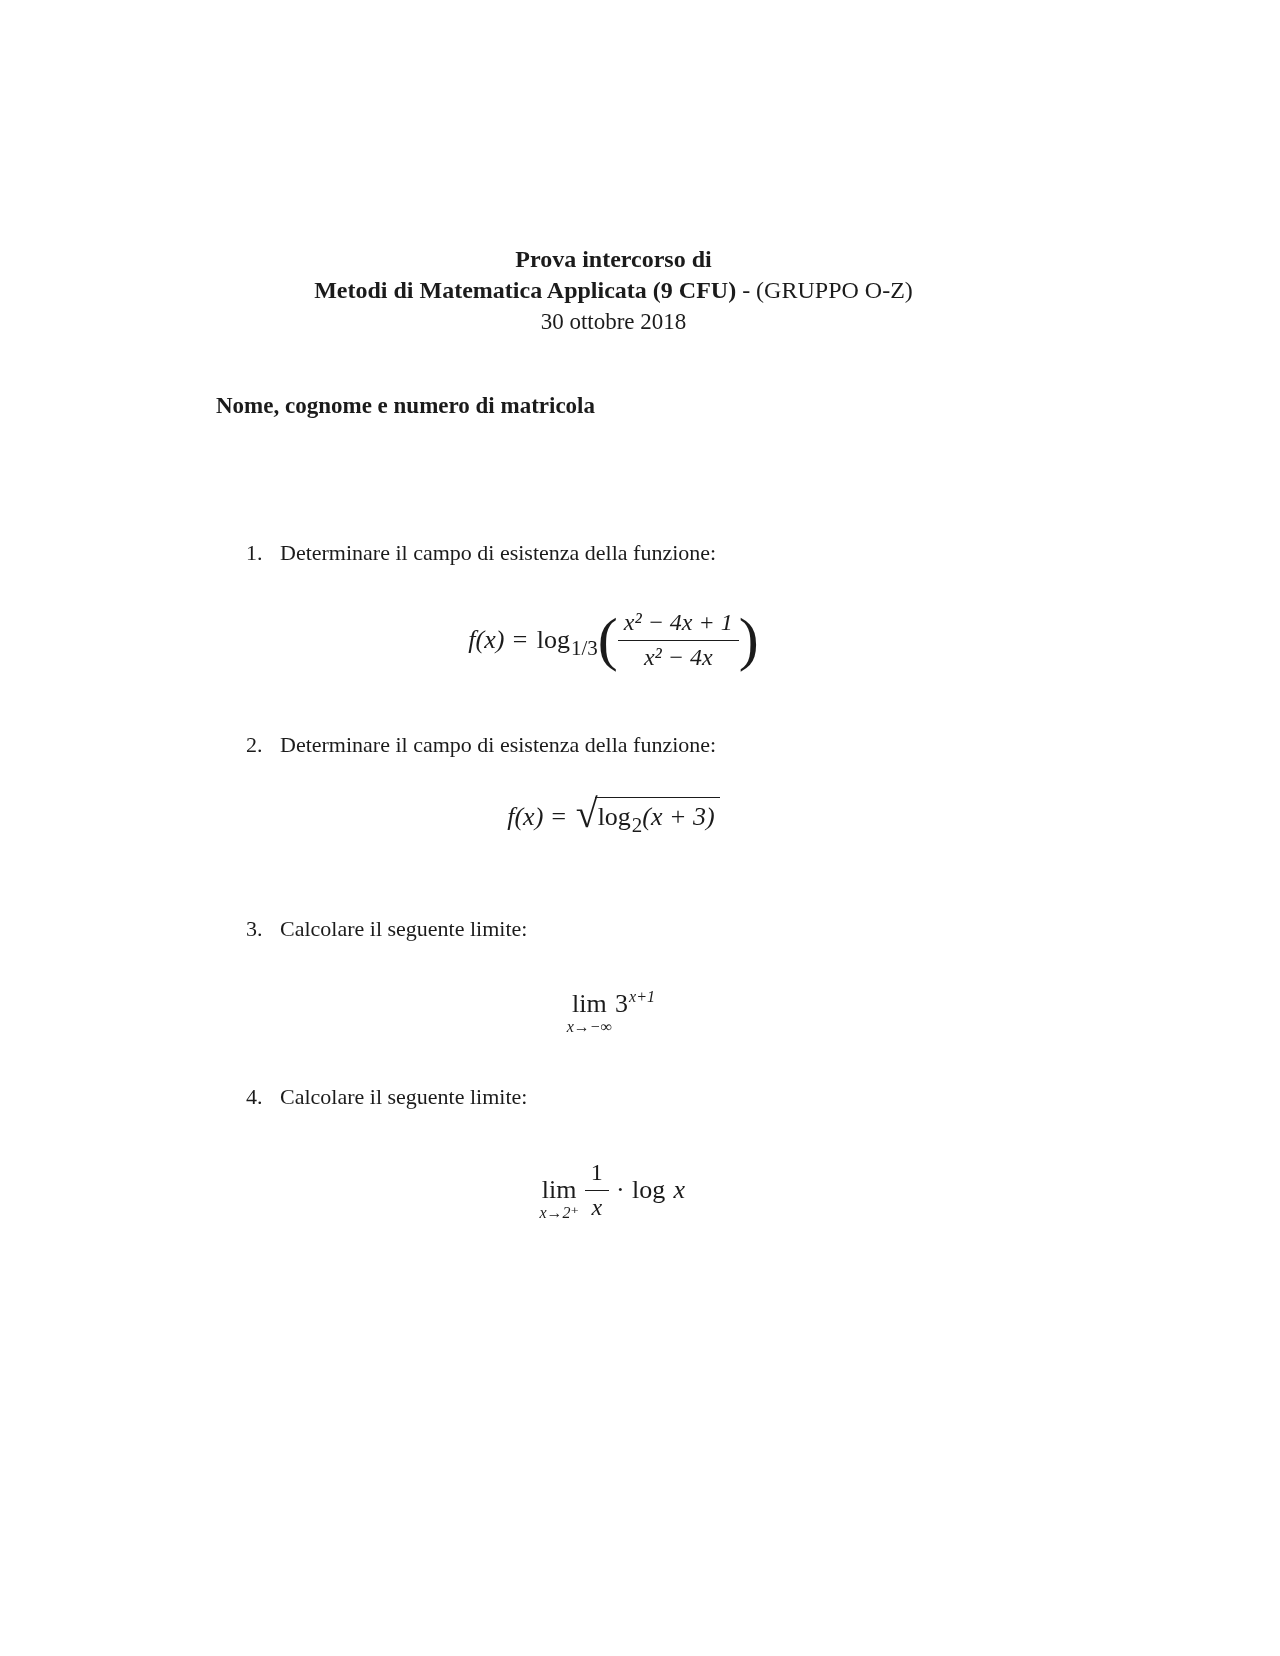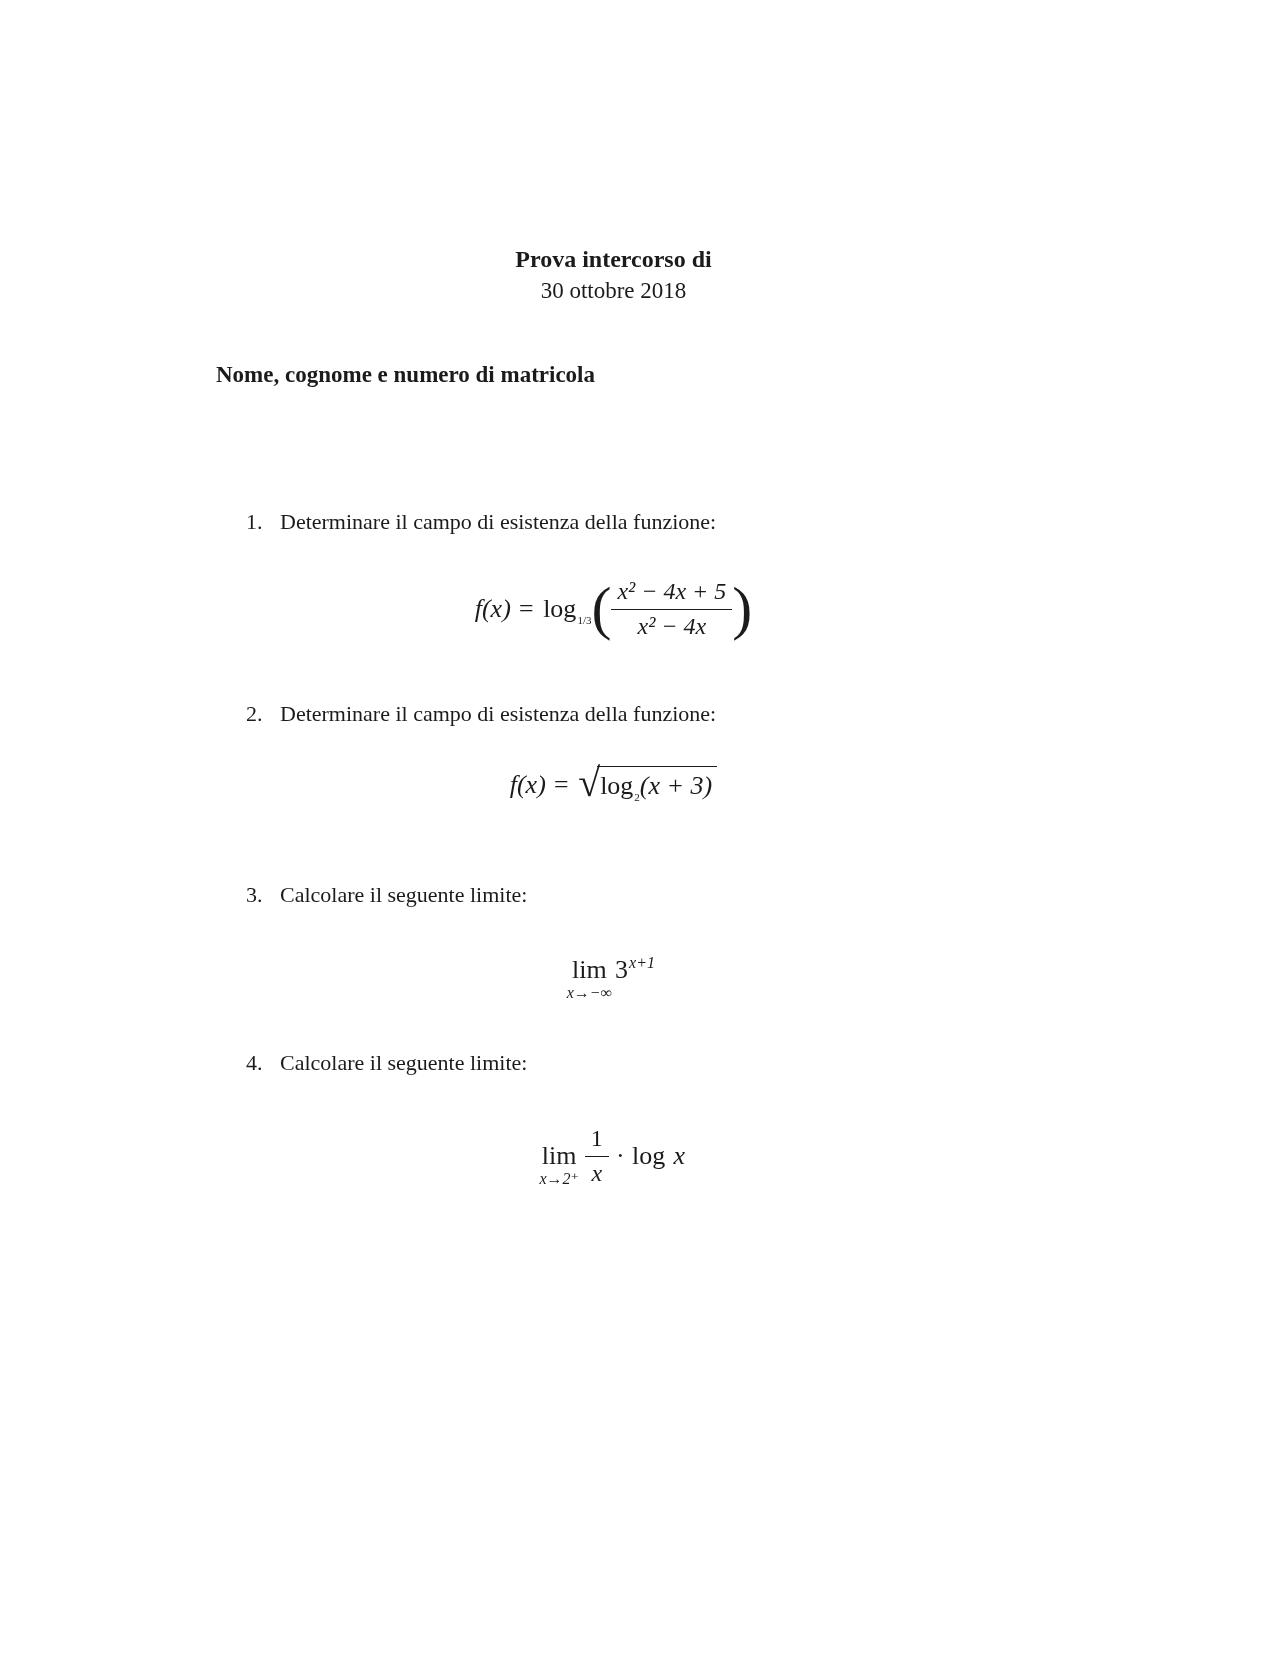--- a/index.html
+++ b/index.html
@@ -33,21 +33,21 @@
   
   .formula { text-align: center; font-size: 26px; line-height: 1; white-space: nowrap; }
   .fm1 { margin-top: 44px; }
   .fm2 { margin-top: 40px; }
   .fm3 { margin-top: 46px; }
   .fm4 { margin-top: 50px; }
   .mathit { font-style: italic; }
   .mathrm { font-style: normal; }
   .sp-r { margin-right: 0.32em; }
 
-  sub.logsub { font-size: 11px; font-style: normal; vertical-align: -7px; margin-left: 1px; }
+  sub.logsub { font-size: 21px; font-style: normal; vertical-align: -7px; margin-left: 1px; }
   sup.exp { font-size: 16px; vertical-align: 10px; margin-left: 1px; }
 
   .frac { display: inline-block; vertical-align: middle; text-align: center; font-size: 24px; line-height: 1.15; position: relative; top: -2px; }
   .frac .num { display: block; border-bottom: 1.6px solid #1b1b1b; padding: 0 6px 3px; }
   .frac .den { display: block; padding: 3px 6px 0; font-style: italic; }
 
   .bigparen { font-size: 60px; line-height: 0; vertical-align: middle; position: relative; top: -3px; font-weight: 400; }
 
   .sqrt { display: inline-flex; vertical-align: middle; position: relative; top: -2px; }
   .radsym { font-size: 40px; line-height: 34px; margin-right: -3px; }
@@ -59,31 +59,32 @@
   .mid-dot { margin: 0 0.28em; }
 </style>
 </head>
 <body>
 
 <div class="page">
   <div class="content">
 
     <div class="title-block">
       <div class="b">Prova intercorso di</div>
+      <div><span class="b">Metodi di Matematica Applicata (9 CFU)</span><span> - (GRUPPO O-Z)</span></div>
       <div class="date-line">30 ottobre 2018</div>
     </div>
 
     <div class="name-heading">Nome, cognome e numero di matricola</div>
 
     <div class="problem p1">
       <span class="pnum">1.</span>
       <span class="ptext">Determinare il campo di esistenza della funzione:</span>
     </div>
     <div class="formula fm1">
-      <span class="mathit sp-r">f(x) =</span><span class="mathrm">log</span><sub class="logsub">1/3</sub><span class="bigparen">(</span><span class="frac"><span class="num mathit">x² − 4x + 5</span><span class="den mathit">x² − 4x</span></span><span class="bigparen">)</span>
+      <span class="mathit sp-r">f(x) =</span><span class="mathrm">log</span><sub class="logsub">1/3</sub><span class="bigparen">(</span><span class="frac"><span class="num mathit">x² − 4x + 1</span><span class="den mathit">x² − 4x</span></span><span class="bigparen">)</span>
     </div>
 
     <div class="problem p2">
       <span class="pnum">2.</span>
       <span class="ptext">Determinare il campo di esistenza della funzione:</span>
     </div>
     <div class="formula fm2">
       <span class="mathit sp-r">f(x) =</span><span class="sqrt">
           <span class="radsym">√</span>
           <span class="radicand"><span class="mathrm">log</span><sub class="logsub">2</sub><span class="mathit">(x + 3)</span></span>

